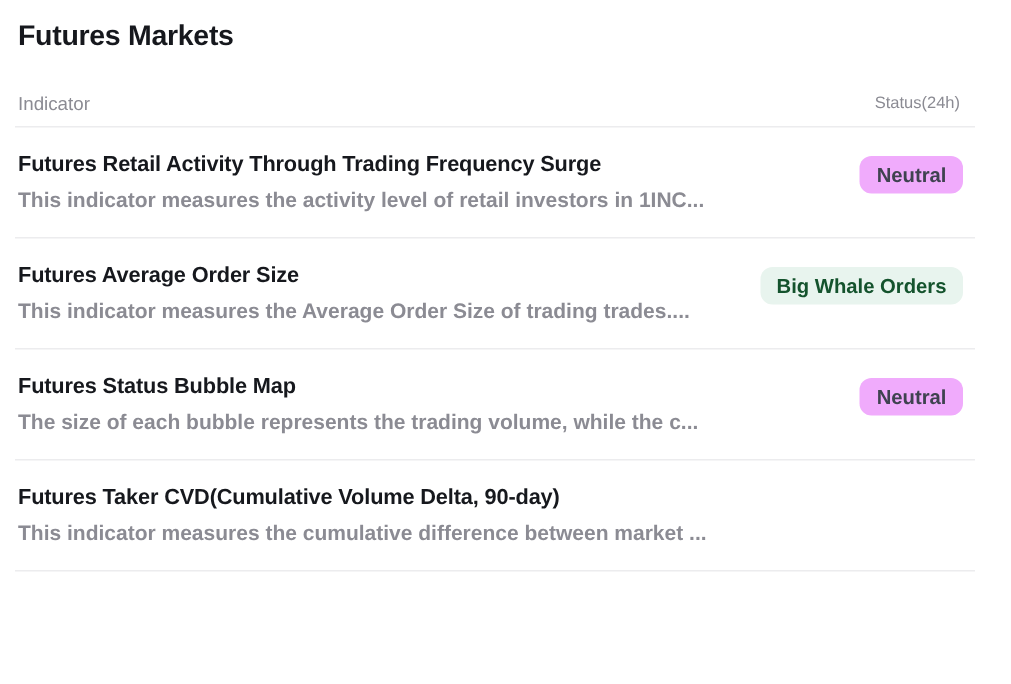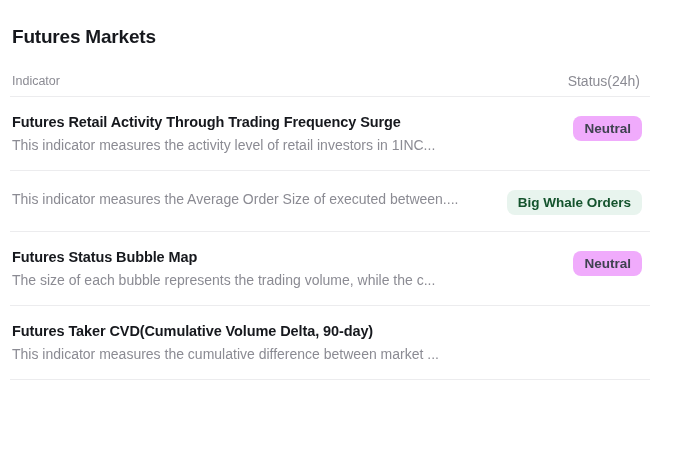--- a/index.html
+++ b/index.html
@@ -12,21 +12,21 @@
     height: 456px;
     font-family: "Liberation Sans", "DejaVu Sans", sans-serif;
     color: #1a1a1a;
     overflow: hidden;
     position: relative;
   }
 
   .panel {
     width: 660px;
     box-sizing: border-box;
-    padding: 12px 10px;
+    padding: 0 10px;
     border-radius: 24px;
   }
 
   
   .page-title {
     font-size: 19px;
     font-weight: 700;
     color: #16181d;
     letter-spacing: -0.2px;
     padding: 12px 0 0 2px;
@@ -41,21 +41,21 @@
     padding: 23px 2px 7px 2px;
     border-bottom: 1px solid #ececee;
   }
   .col-header-label {
     font-size: 12.5px;
     color: #8b8b93;
     font-weight: 400;
     line-height: 16px;
   }
   .col-header-status {
-    font-size: 14px;
+    font-size: 11px;
     color: #8b8b93;
     font-weight: 400;
     line-height: 16px;
     padding-right: 8px;
   }
 
   
   .rows {
     display: block;
   }
@@ -77,21 +77,21 @@
   .row-title {
     font-size: 14.5px;
     font-weight: 700;
     color: #16181d;
     line-height: 20px;
     letter-spacing: -0.1px;
     white-space: nowrap;
   }
   .row-desc {
     font-size: 14px;
-    font-weight: 400;
+    font-weight: 700;
     color: #8b8b93;
     line-height: 20px;
     margin-top: 3px;
     white-space: nowrap;
   }
 
   .row-status {
     flex: 0 0 auto;
     max-width: 152px;
     text-align: right;
@@ -136,21 +136,22 @@
         <div class="row-title">Futures Retail Activity Through Trading Frequency Surge</div>
         <div class="row-desc">This indicator measures the activity level of retail investors in 1INC...</div>
       </div>
       <div class="row-status">
         <span class="badge badge-neutral">Neutral</span>
       </div>
     </div>
 
     <div class="row">
       <div class="row-main">
-        <div class="row-desc">This indicator measures the Average Order Size of executed between....</div>
+        <div class="row-title">Futures Average Order Size</div>
+        <div class="row-desc">This indicator measures the Average Order Size of trading trades....</div>
       </div>
       <div class="row-status">
         <span class="badge badge-green">Big Whale Orders</span>
       </div>
     </div>
 
     <div class="row">
       <div class="row-main">
         <div class="row-title">Futures Status Bubble Map</div>
         <div class="row-desc">The size of each bubble represents the trading volume, while the c...</div>

